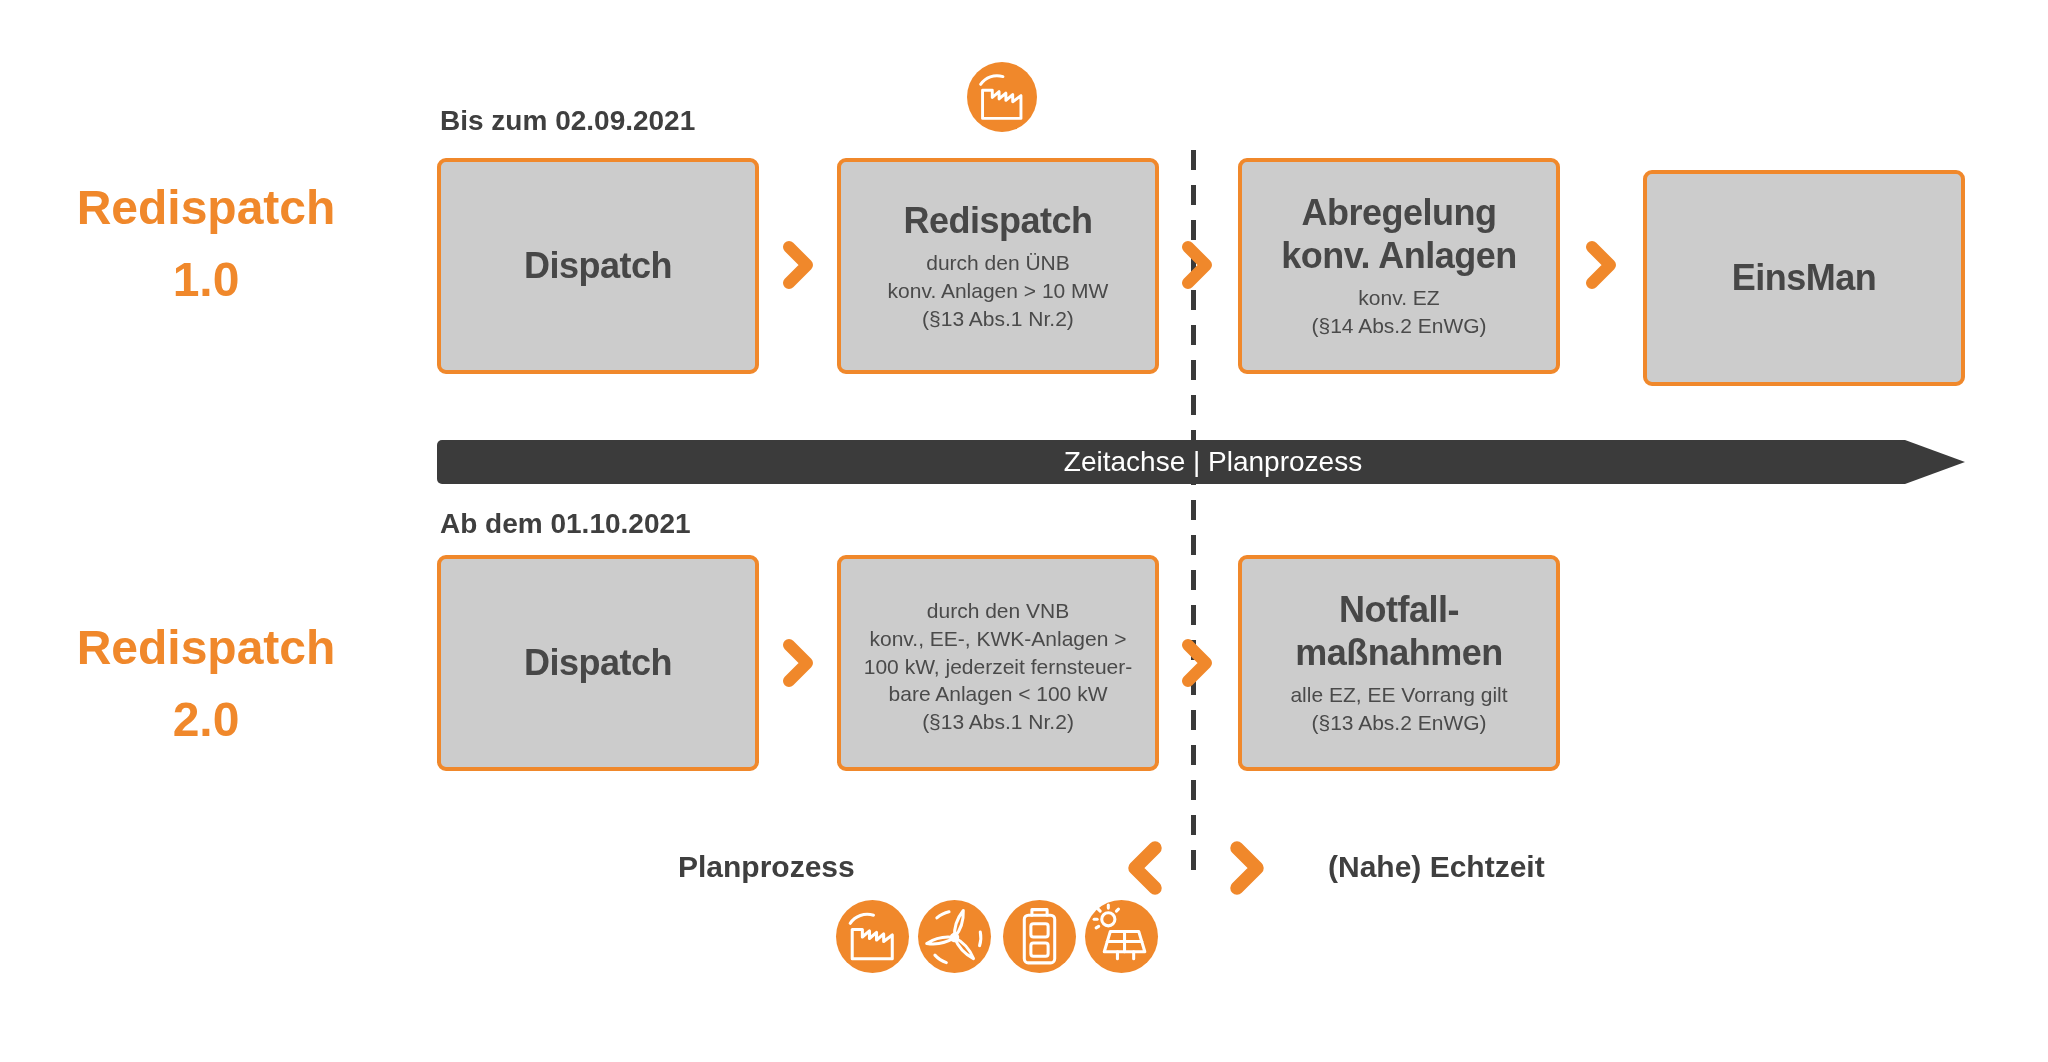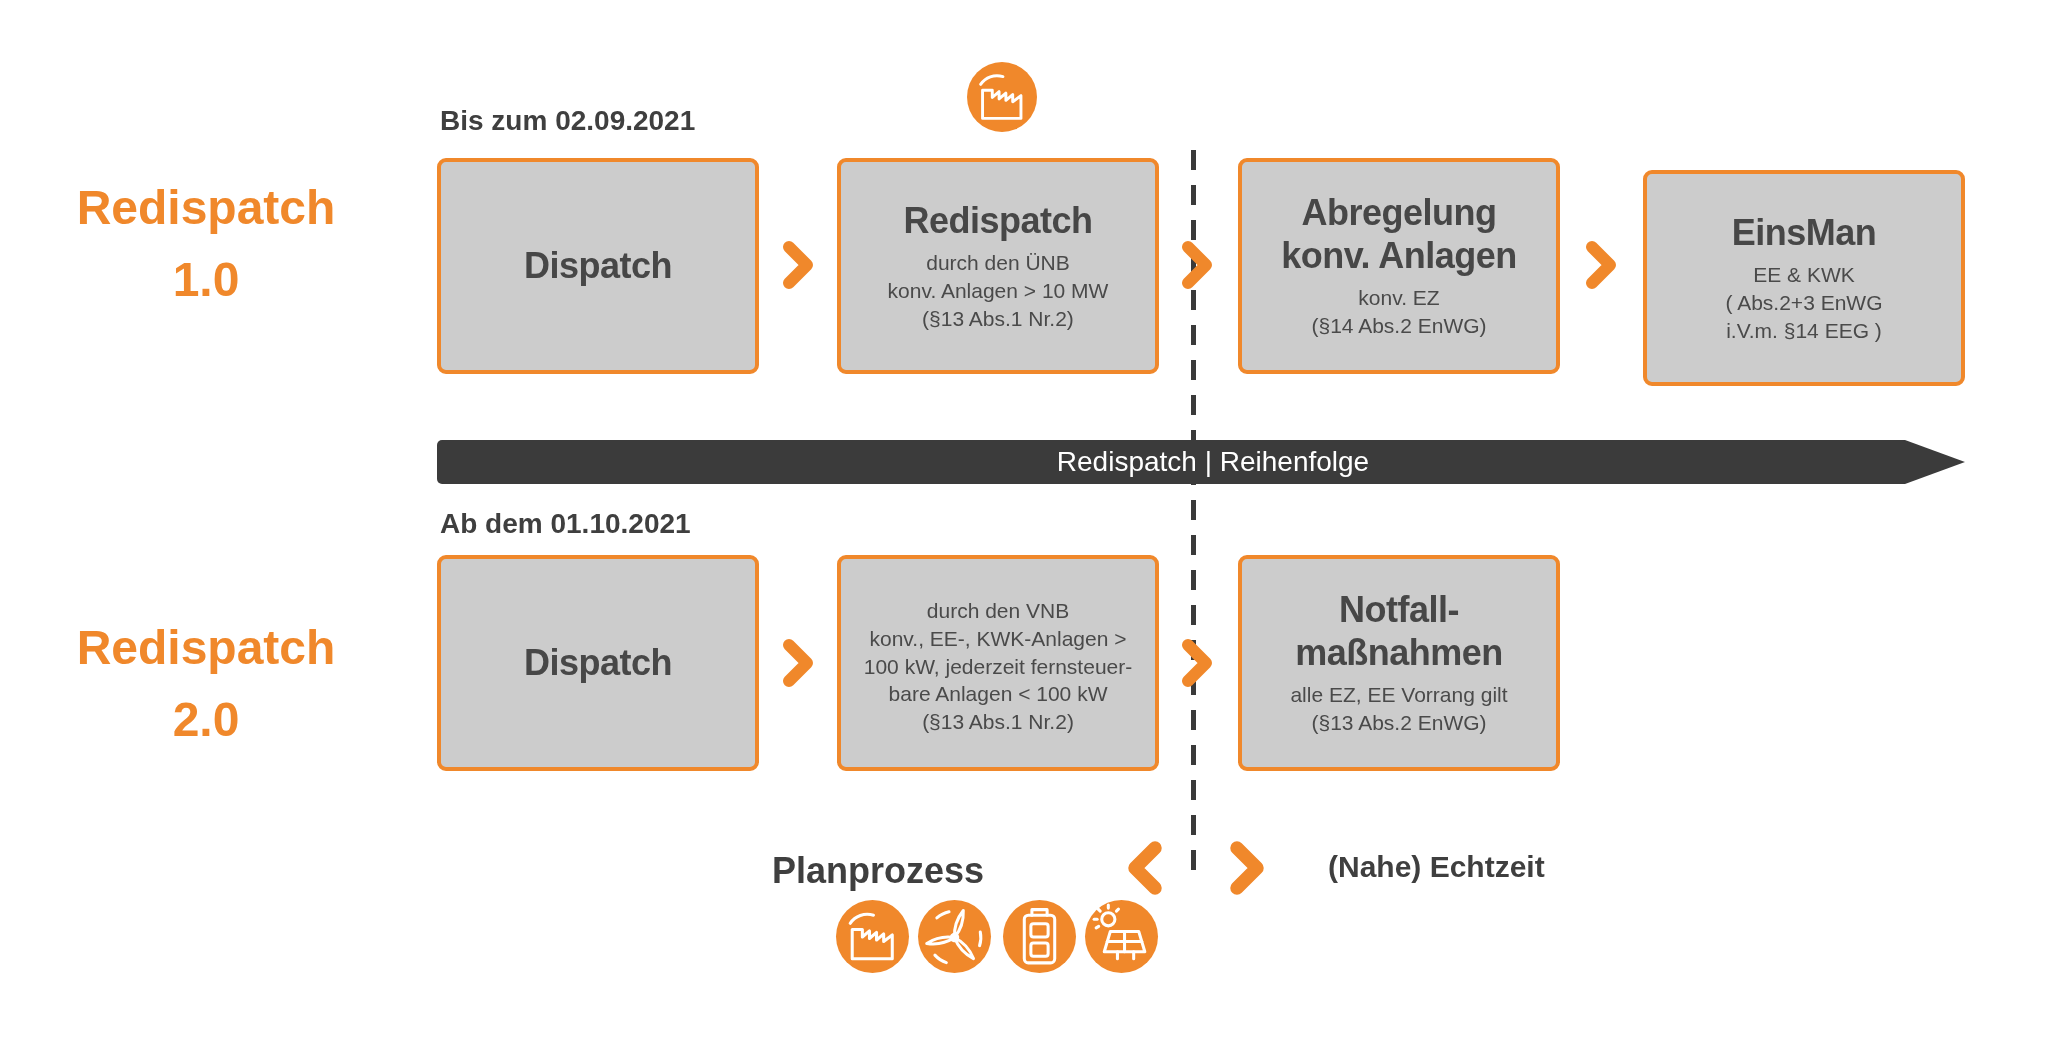--- a/index.html
+++ b/index.html
@@ -32,22 +32,22 @@
 
   
   .timeline{position:absolute;left:437px;top:440px;width:1468px;height:44px;background:var(--dark);
             border-radius:5px 0 0 5px;z-index:2;display:flex;align-items:center;justify-content:center;
             color:#fff;font-size:28px;padding-left:84px;box-sizing:border-box;}
   .timeline:after{content:"";position:absolute;left:100%;top:-0px;width:0;height:0;
             border-top:22px solid transparent;border-bottom:22px solid transparent;
             border-left:60px solid var(--dark);}
 
   
-  .legend-left{position:absolute;left:678px;top:850px;width:400px;text-align:center;
-               color:#3f3f3f;font-size:36px;font-weight:bold;}
+  .legend-left{position:absolute;left:678px;top:850px;width:400px;text-align:left;
+               color:#3f3f3f;font-size:30px;font-weight:bold;}
   .legend-right{position:absolute;left:1296px;top:850px;color:#3f3f3f;font-size:30px;font-weight:bold;margin-left:32px;}
 
   
   .circle-icon{position:absolute;border-radius:50%;background:var(--orange);z-index:2;
                display:flex;align-items:center;justify-content:center;}
   .circle-icon svg{display:block;width:100%;height:100%;}
 </style>
 </head>
 <body>
 
@@ -73,23 +73,20 @@
 (§13 Abs.1 Nr.2)</div>
   </div>
   <div class="pbox" style="left:1238px;top:158px">
     <div class="btitle pre">Abregelung
 konv. Anlagen</div>
     <div class="bsub pre">konv. EZ
 (§14 Abs.2 EnWG)</div>
   </div>
   <div class="pbox" style="left:1643px;top:170px">
     <div class="btitle pre">EinsMan</div>
-    <div class="bsub pre">EE &amp; KWK
-( Abs.2+3 EnWG
-i.V.m. §14 EEG )</div>
   </div>
 
   <div class="pbox" style="left:437px;top:555px">
     <div class="btitle pre">Dispatch</div>
   </div>
   <div class="pbox" style="left:837px;top:555px">
     <div class="bsub pre">durch den VNB
 konv., EE-, KWK-Anlagen &gt;
 100 kW, jederzeit fernsteuer-
 bare Anlagen &lt; 100 kW
@@ -123,21 +120,21 @@
         <polyline points="8,8 26,26 8,44" fill="none" stroke="#F0882B" stroke-width="12" stroke-linecap="round" stroke-linejoin="round"></polyline>
       </svg>
   </div>
   <div class="chev" style="left:1180px;top:637px">
     <svg width="34" height="52" viewBox="0 0 34 52">
         <polyline points="8,8 26,26 8,44" fill="none" stroke="#F0882B" stroke-width="12" stroke-linecap="round" stroke-linejoin="round"></polyline>
       </svg>
   </div>
 
   <div class="timeline">
-    <span>Redispatch | Reihenfolge</span>
+    <span>Zeitachse | Planprozess</span>
   </div>
 
   <div class="legend-left">Planprozess</div>
   <div class="legend-right">(Nahe) Echtzeit</div>
   <div class="chev flip" style="left:1126px;top:839px">
     <svg width="38" height="58" viewBox="0 0 34 52">
         <polyline points="8,8 26,26 8,44" fill="none" stroke="#F0882B" stroke-width="12" stroke-linecap="round" stroke-linejoin="round"></polyline>
       </svg>
   </div>
   <div class="chev" style="left:1228px;top:839px">

